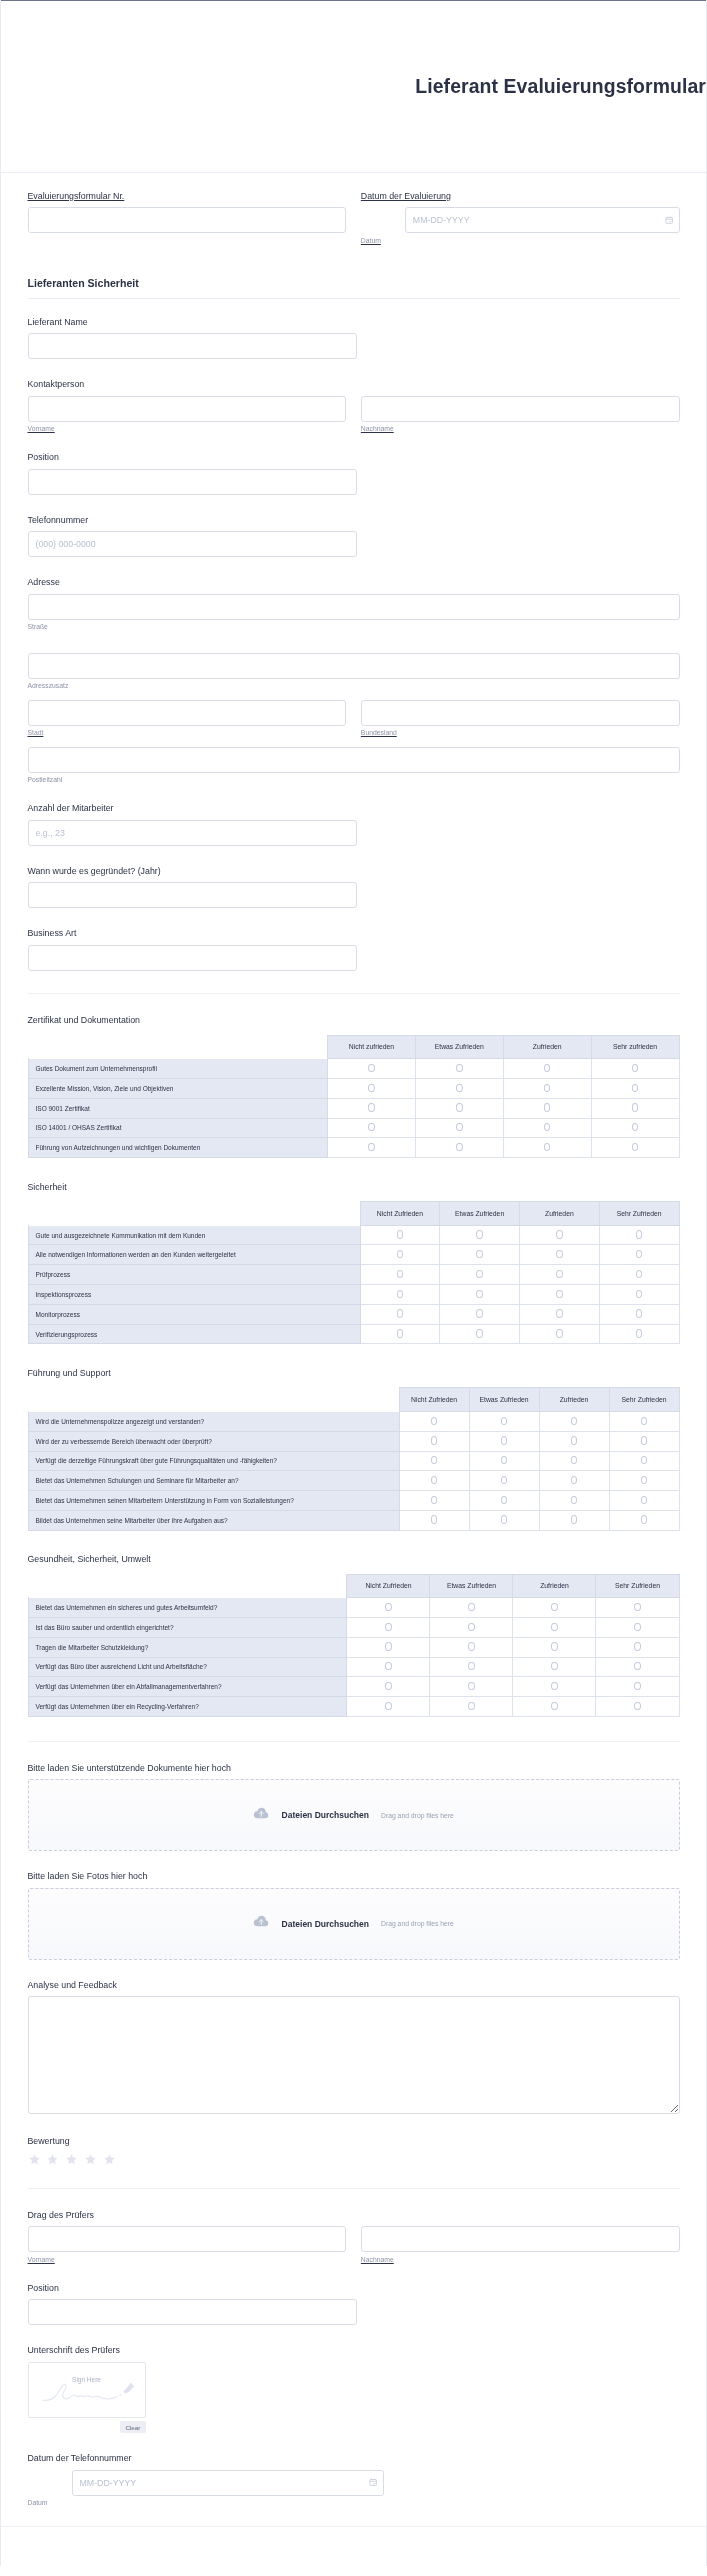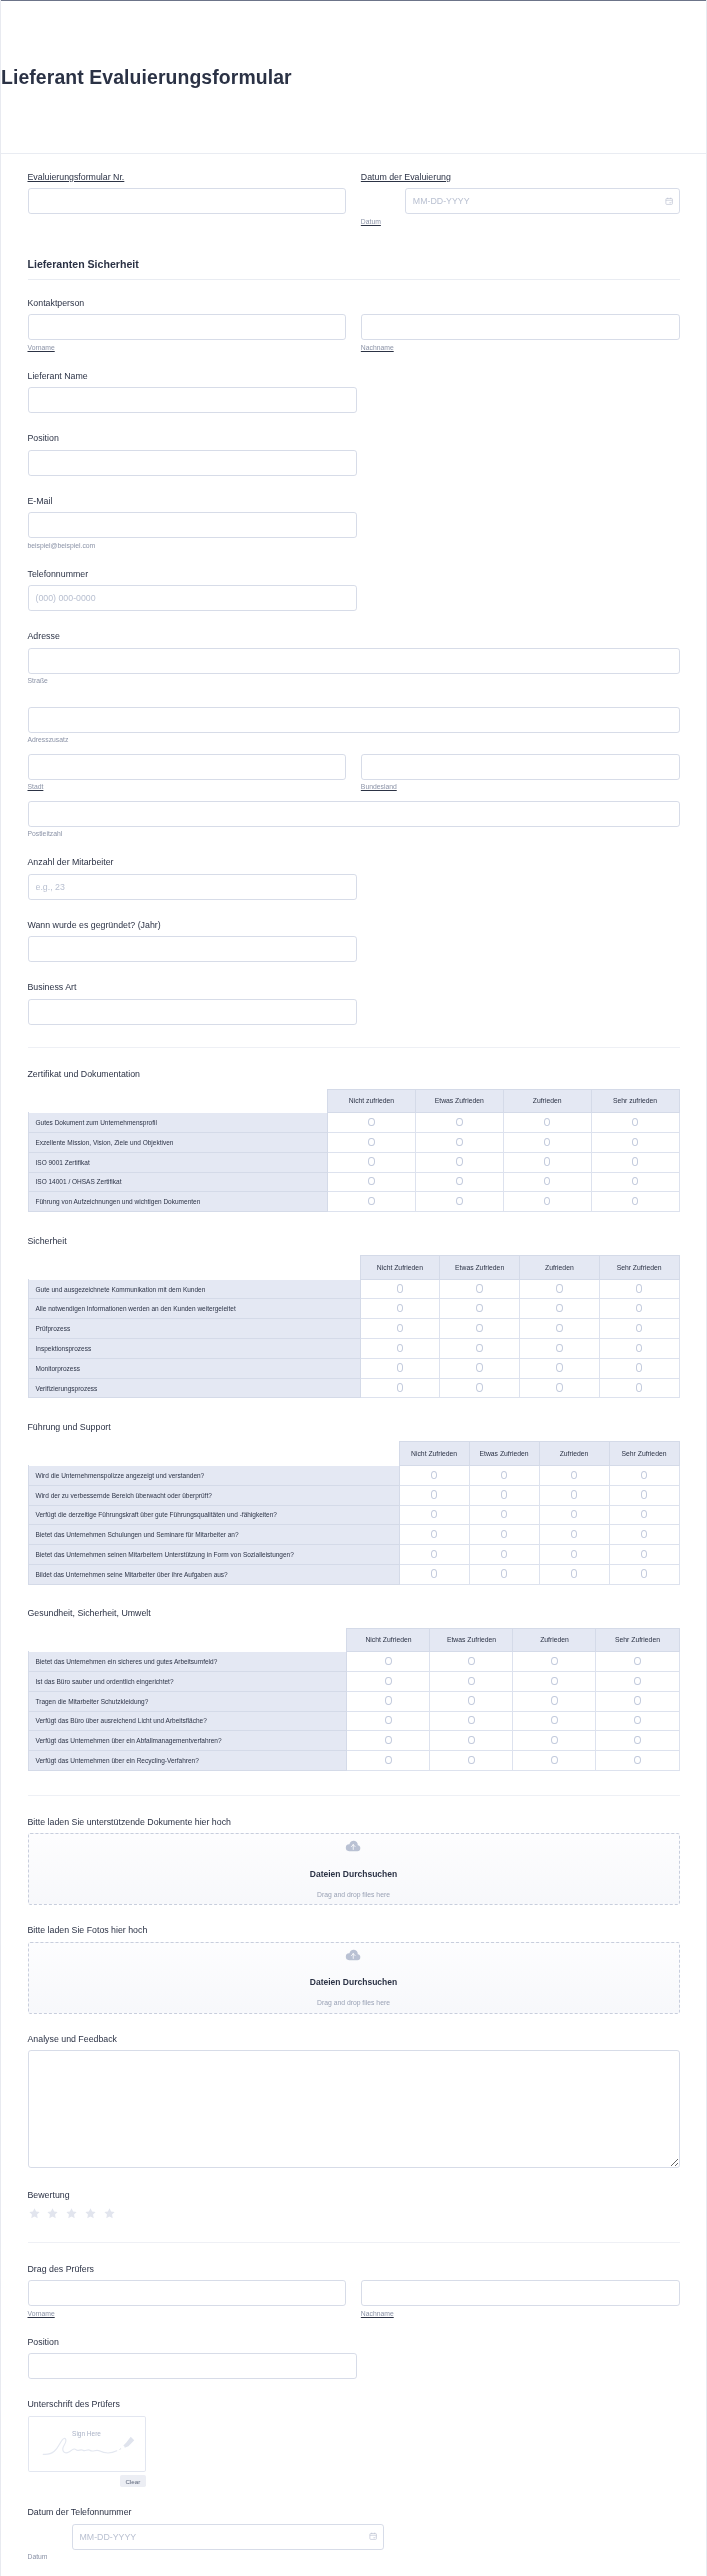--- a/index.html
+++ b/index.html
@@ -8,22 +8,22 @@
     width:707px;
     background:#ffffff;
     font-family:"Liberation Sans", sans-serif;
     color:#2c3345;
     -webkit-font-smoothing:antialiased;
   }
   .page { width:707px; margin:0 auto; background:#fff; border-left:0.6px solid #e8eaf0; border-right:0.6px solid #e8eaf0;}
 
   
   .form-header {
-    height:154px;
-    display:flex; align-items:center; justify-content:flex-start;
+    height:173px;
+    display:flex; align-items:center; justify-content:flex-end;
     border-bottom:0.6px solid #e9ecf2;
     border-top:1.8px solid #6c7489;
   }
   .form-title { font-size:19.4px; font-weight:700; color:#2b3245; letter-spacing:0.1px;}
 
   
   .content { padding:0 26.5px; }
   .row { display:flex; gap:14.7px;text-decoration:underline; }
   .col { flex:1 1 0; min-width:0; }
 
@@ -87,21 +87,21 @@
     border:0.6px solid #c3cbdd; border-radius:50%;
     background:#fff;
   }
 
   
   .dropzone {
     border:0.6px dashed #c8cedd;
     border-radius:2.4px;
     background:linear-gradient(180deg,#fdfdfe 0%,#f7f8fb 100%);
     height:72px;
-    display:flex; flex-direction:column; align-items:center; justify-content:center;
+    display:flex; flex-direction:row; align-items:center; justify-content:center;
     gap:12px;
   }
   .cloud { margin-bottom:1.2px; }
   .dz-main { font-size:8.5px; font-weight:700; color:#2b3245; }
   .dz-sub { font-size:6.8px; color:#9aa2b5; }
 
   
   .stars { display:flex; gap:5.9px; margin-top:2.4px; }
   .star { width:13px; height:13px; display:block; }
 
@@ -160,48 +160,43 @@
         <span class="sublbl">Datum</span>
       </div>
     </div>
 
     <div class="sec-head">
       <h2 class="sec-title">Lieferanten Sicherheit</h2>
       <hr class="sec-rule">
     </div>
 
     <div class="field">
+      <label class="lbl">Lieferant Name</label>
+      <input class="inp sm" type="text" style="">
+    </div>
+
+    <div class="field">
       <label class="lbl">Kontaktperson</label>
       <div class="row">
         <div class="col">
           <input class="inp" type="text" style="">
           <span class="sublbl">Vorname</span>
         </div>
         <div class="col">
           <input class="inp" type="text" style="">
           <span class="sublbl">Nachname</span>
         </div>
       </div>
     </div>
 
     <div class="field">
-      <label class="lbl">Lieferant Name</label>
-      <input class="inp sm" type="text" style="">
-    </div>
-
-    <div class="field">
       <label class="lbl">Position</label>
       <input class="inp sm" type="text" style="">
     </div>
 
-    <div class="field">
-      <label class="lbl">E-Mail</label>
-      <input class="inp sm" type="text" style="">
-      <span class="sublbl">beispiel@beispiel.com</span>
-    </div>
 
     <div class="field">
       <label class="lbl">Telefonnummer</label>
       <input class="inp sm" type="text" placeholder="(000) 000-0000" style="">
     </div>
 
     <div class="field">
       <label class="lbl">Adresse</label>
 
       <input class="inp" type="text" style="">

